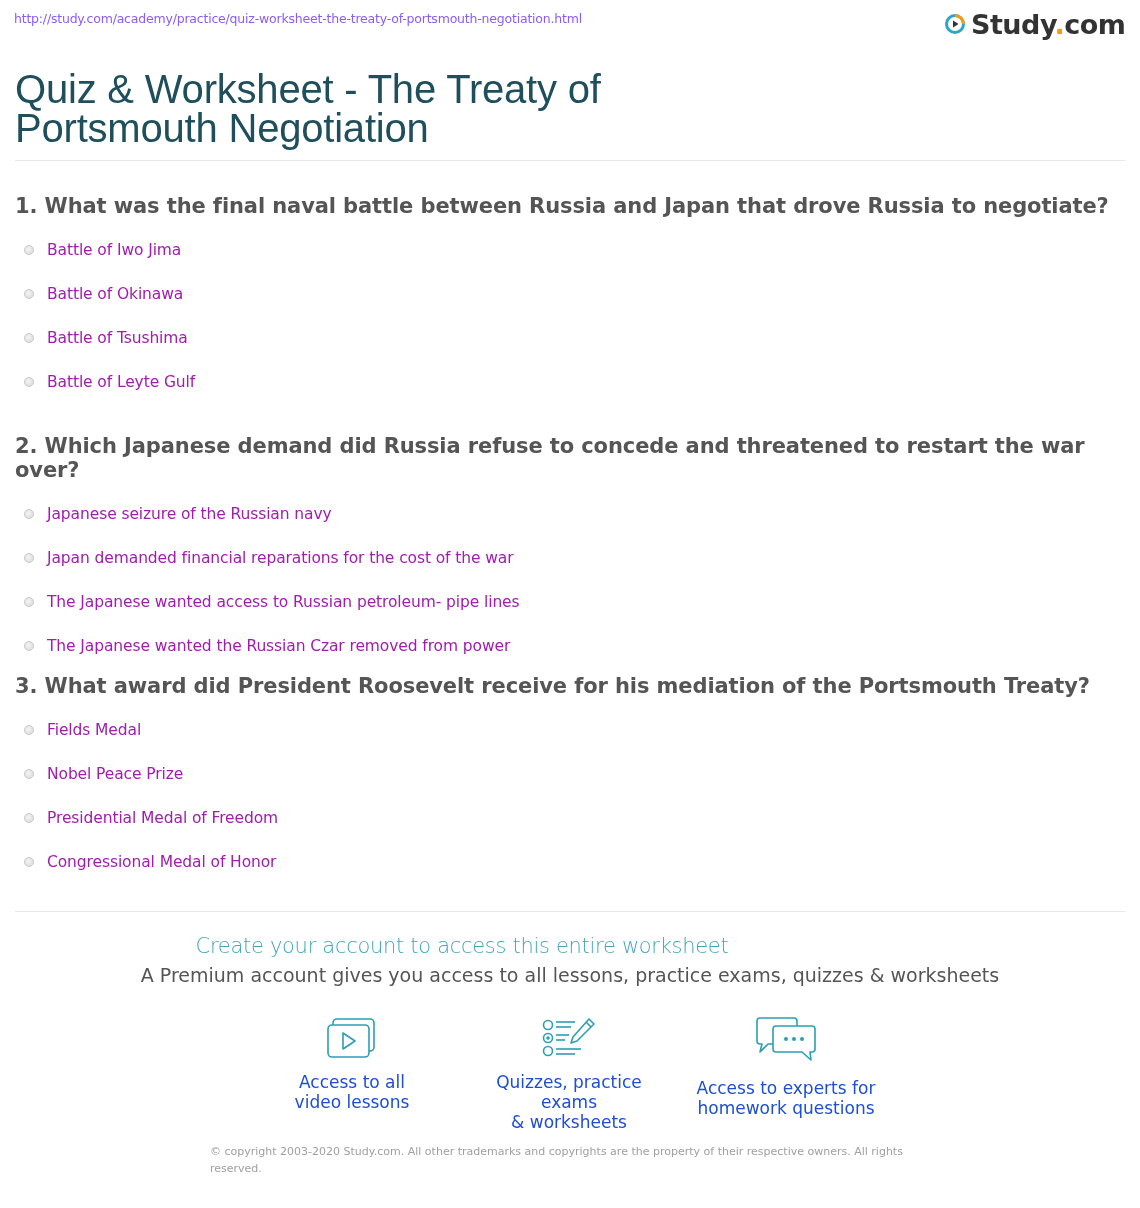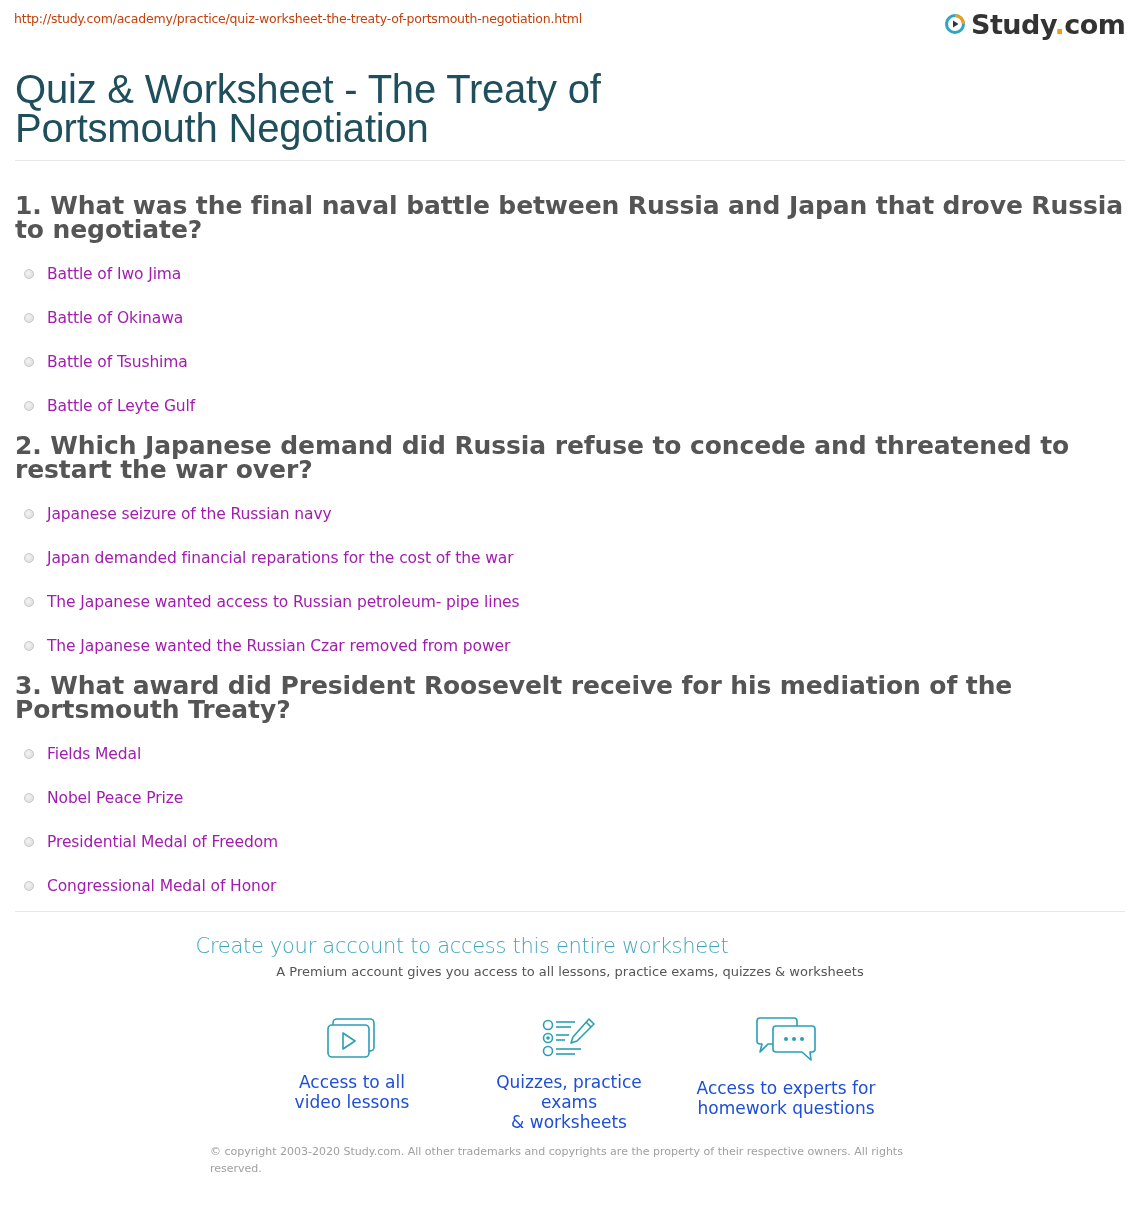--- a/index.html
+++ b/index.html
@@ -13,21 +13,21 @@
     position: relative;
     font-family: "DejaVu Sans", sans-serif;
     color: #555555;
     overflow: hidden;
   }
   .url {
     position: absolute;
     left: 14px;
     top: 11px;
     font-size: 12.5px;
-    color: #c2410c;
+    color: #8b5cf6;
     letter-spacing: -0.2px;
   }
   .logo {
     position: absolute;
     left: 944px;
     top: 6px;
     height: 36px;
     display: flex;
     align-items: center;
   }
@@ -66,21 +66,21 @@
     height: 1px;
     background: #e8e8e8;
   }
   .question {
     position: absolute;
     left: 15px;
     width: 1110px;
   }
   .q-text {
     margin: 0;
-    font-size: 25px;
+    font-size: 21px;
     font-weight: bold;
     color: #555555;
     letter-spacing: -0.1px;
     line-height: 24px;
   }
   .options {
     list-style: none;
     margin: 0;
     padding: 0;
   }
@@ -126,21 +126,21 @@
     color: #3ea7b8;
     font-family: "DejaVu Sans", sans-serif;
     letter-spacing: -0.3px;
   }
   .cta-sub {
     position: absolute;
     left: 0;
     top: 964px;
     width: 1140px;
     text-align: center;
-    font-size: 13px;
+    font-size: 19px;
     color: #555555;
   }
   .features {
     position: absolute;
     top: 1016px;
     left: 0;
     width: 1140px;
   }
   .feature {
     position: absolute;

